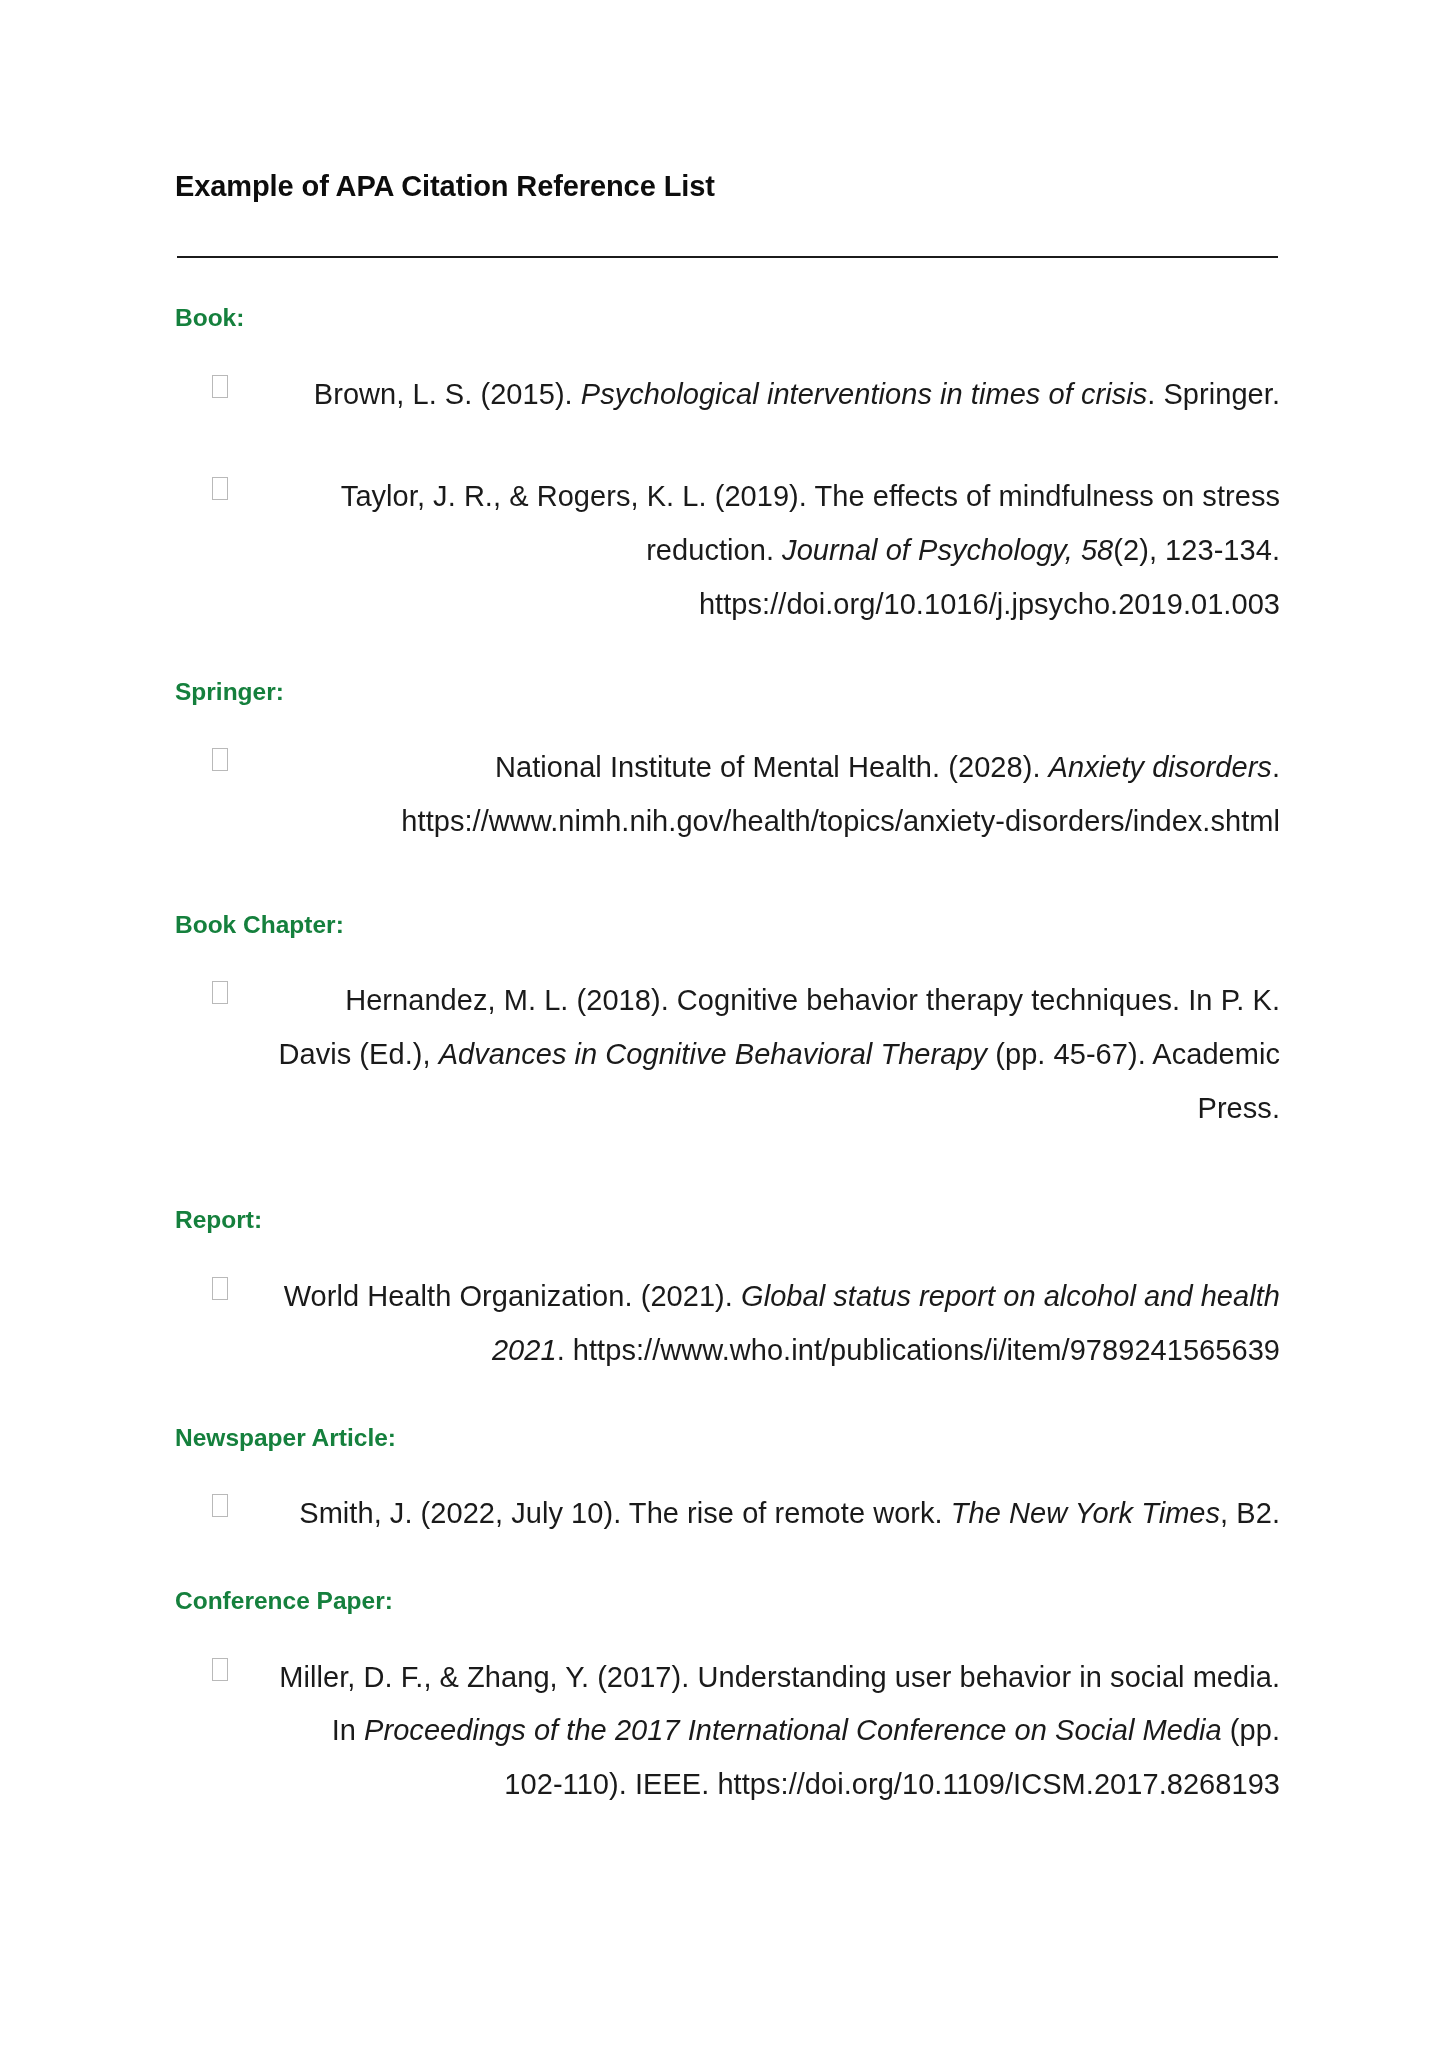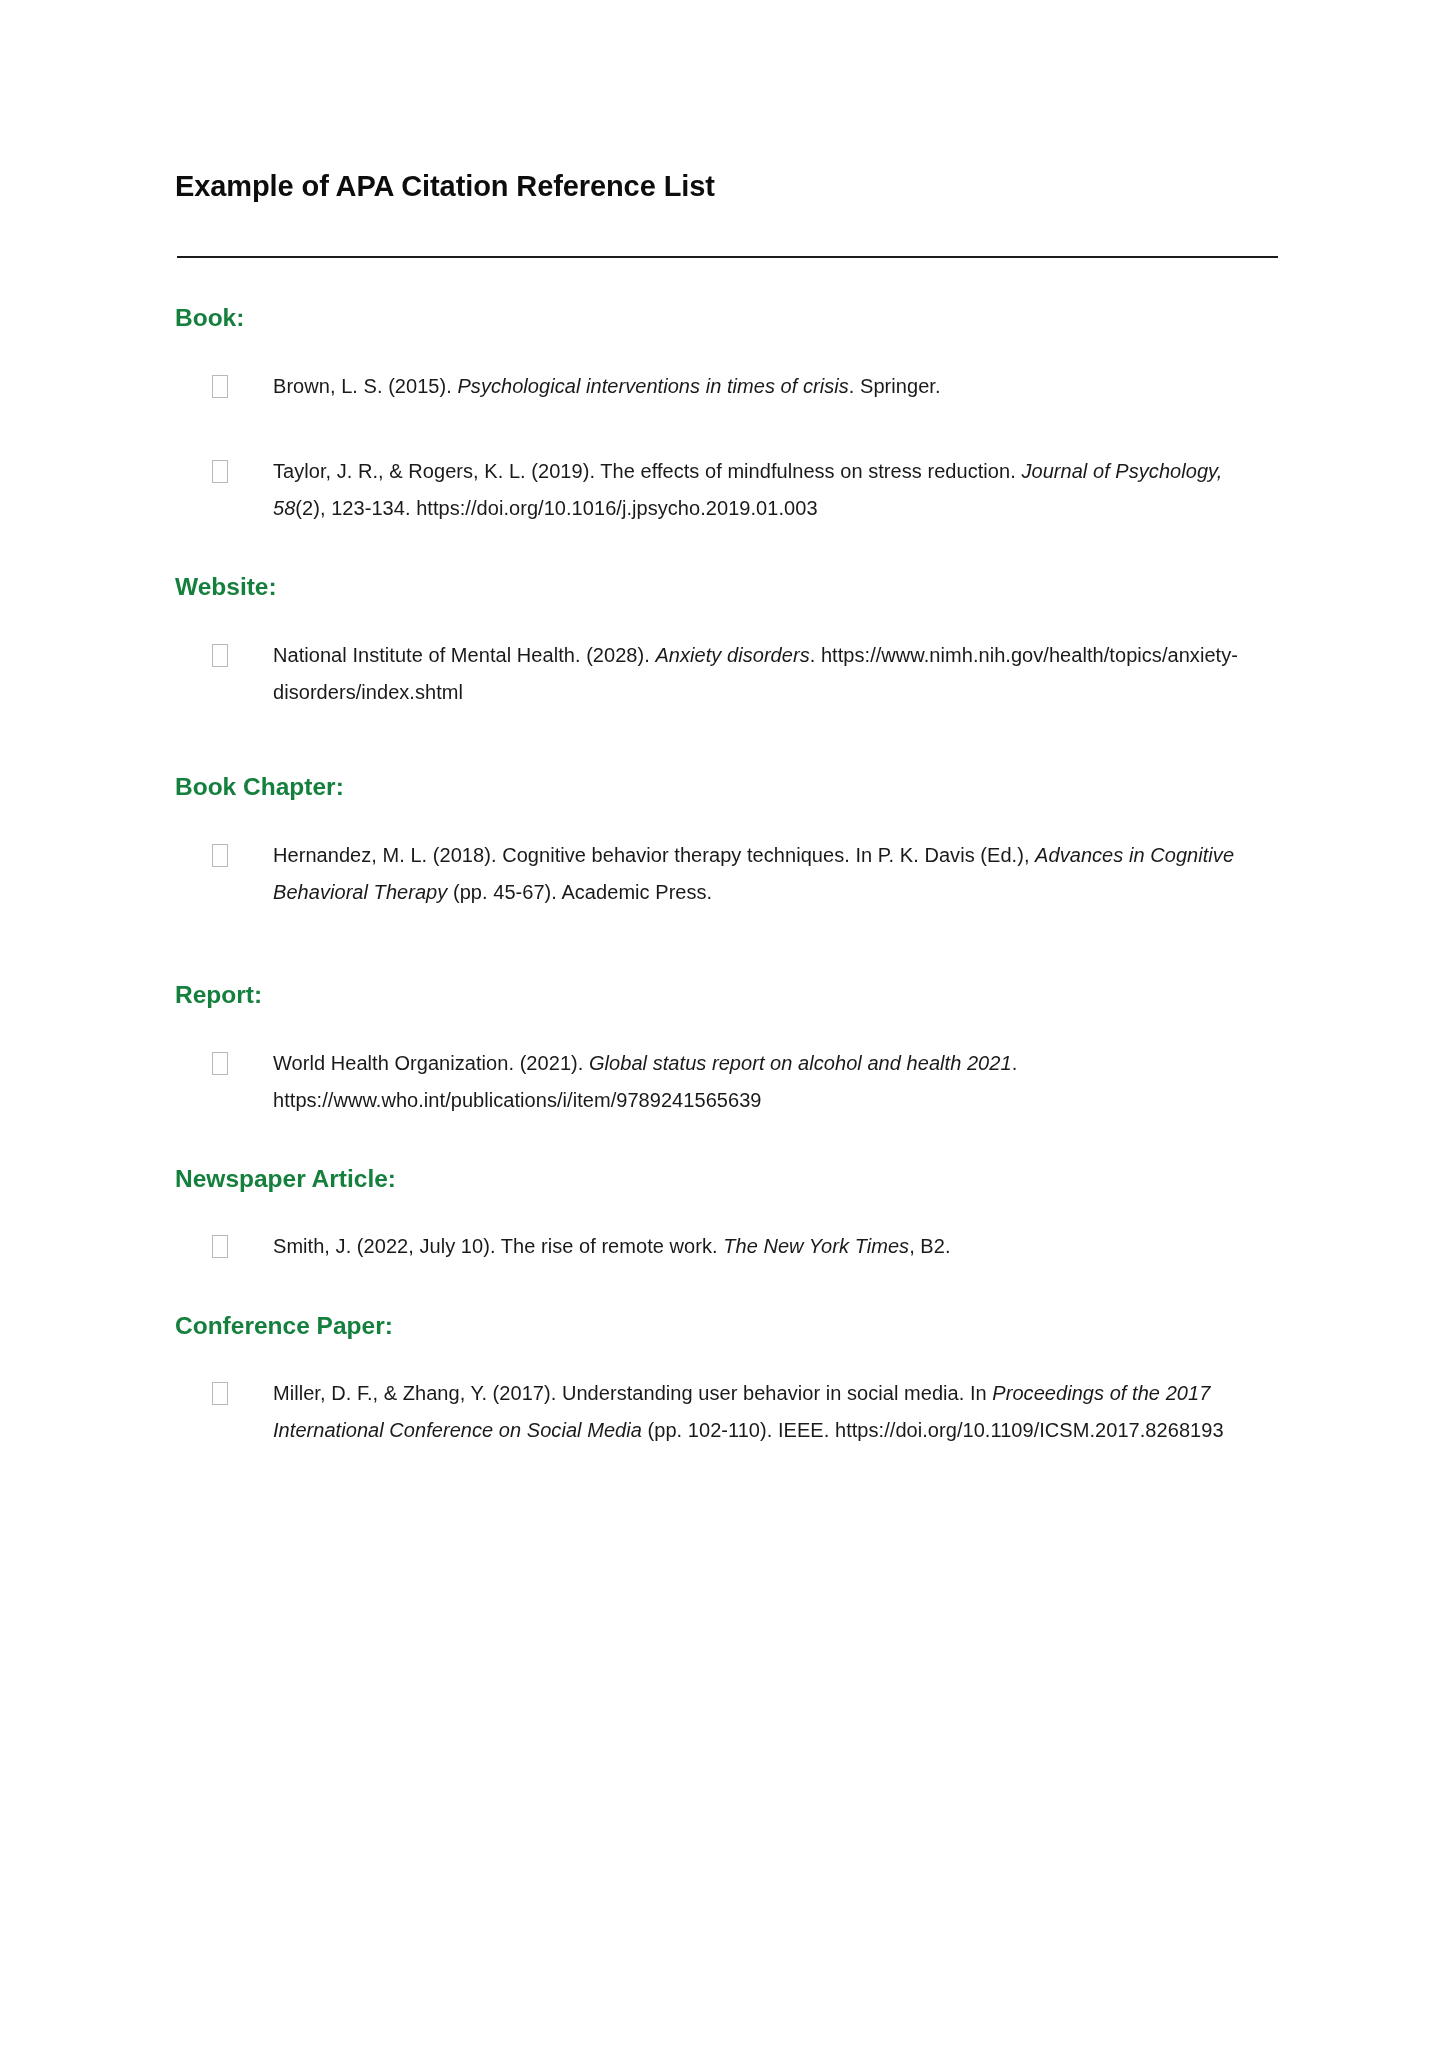--- a/index.html
+++ b/index.html
@@ -84,24 +84,25 @@
     width: 16px;
     height: 23px;
     margin-top: 7px;
     margin-right: 45px;
     border: 1.6px solid #b9b9b9;
     background: #ffffff;
     box-sizing: border-box;
   }
   .entry-text {
     flex: 1 1 auto;
-    font-size: 20px;
+    font-size: 29px;
     line-height: 1.86;
     color: #1a1a1a;
     letter-spacing: 0.05px;
+    text-align: right;
   }
   .entry-text i {
     font-style: italic;
   }
 </style>
 </head>
 <body>
 
 <div class="page">
   <div class="content">
@@ -119,21 +120,21 @@
     </div>
 
     <div class="section sec-journal">
       <div class="entry">
         <span class="entry-bullet"></span>
         <span class="entry-text"><span>Taylor, J. R., &amp; Rogers, K. L. (2019). The effects of mindfulness on stress reduction. </span><i>Journal of Psychology, 58</i><span>(2), 123-134. https://doi.org/10.1016/j.jpsycho.2019.01.003</span></span>
       </div>
     </div>
 
     <div class="section sec-website">
-      <p class="section-heading">Website:</p>
+      <p class="section-heading">Springer:</p>
       <div class="entry">
         <span class="entry-bullet"></span>
         <span class="entry-text"><span>National Institute of Mental Health. (2028). </span><i>Anxiety disorders</i><span>. https://www.nimh.nih.gov/health/topics/anxiety-disorders/index.shtml</span></span>
       </div>
     </div>
 
     <div class="section sec-bookchapter">
       <p class="section-heading">Book Chapter:</p>
       <div class="entry">
         <span class="entry-bullet"></span>

